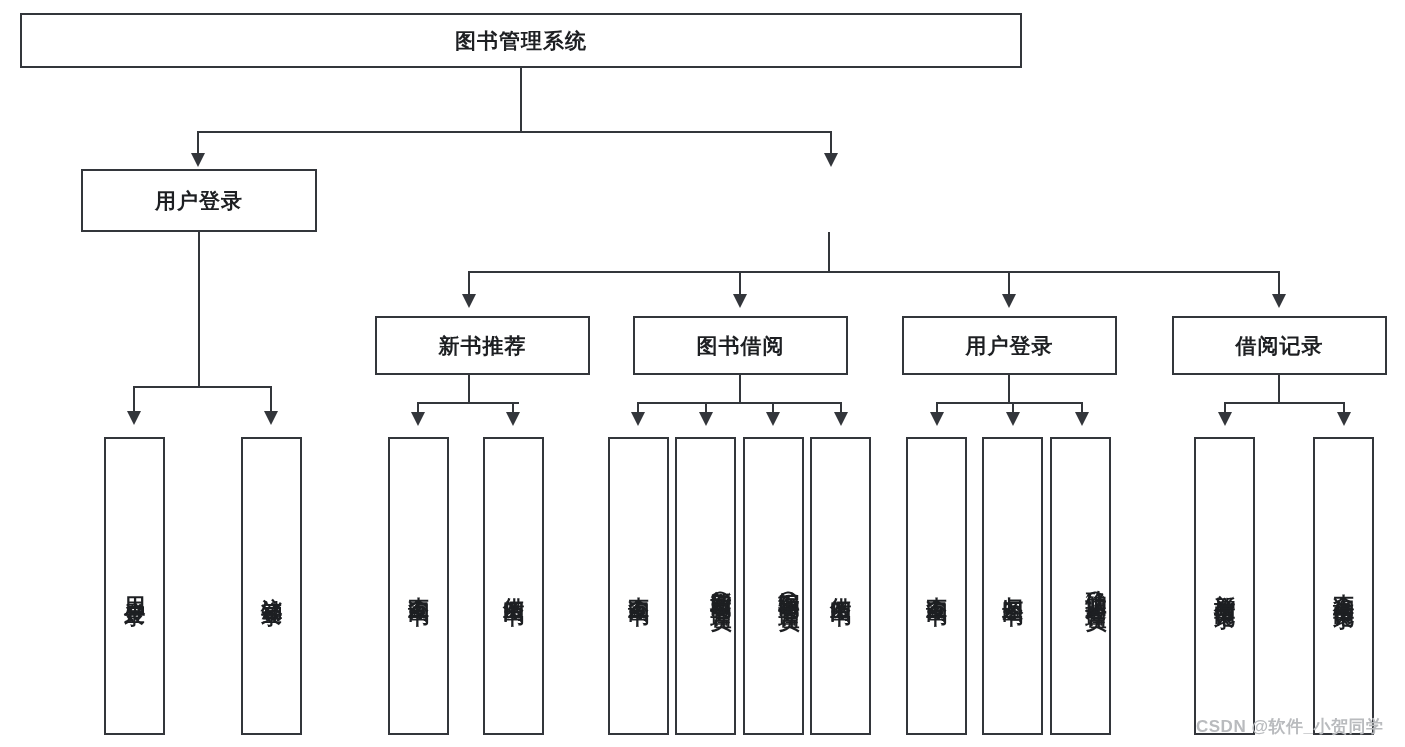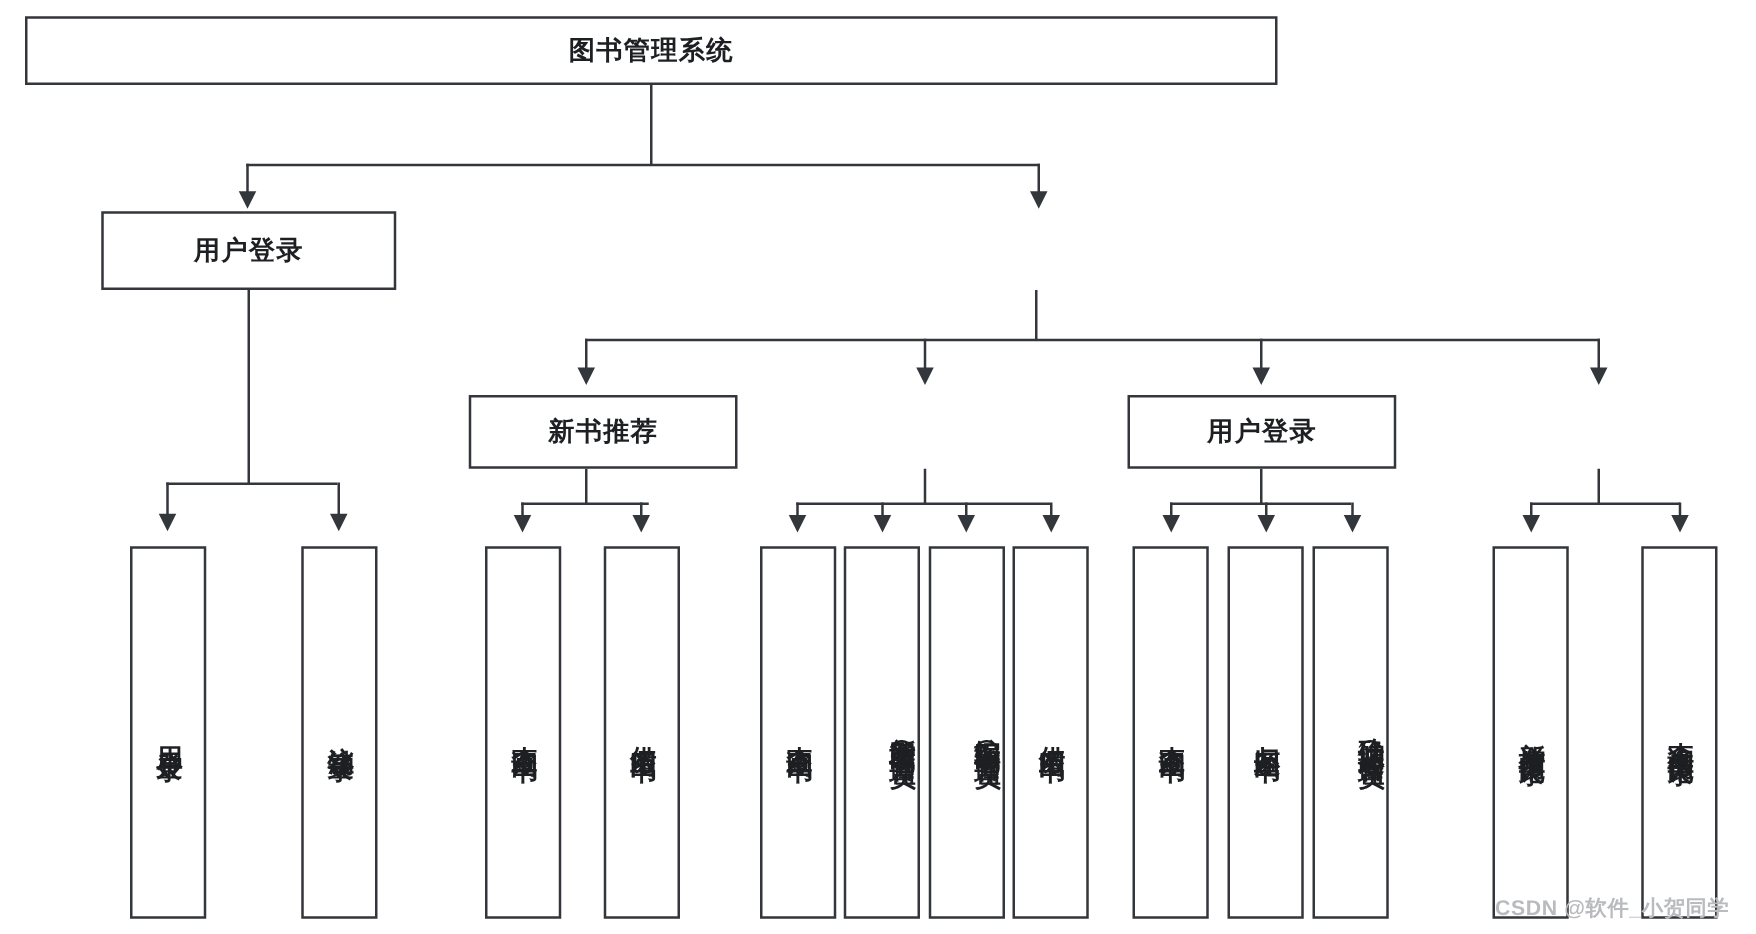--- a/index.html
+++ b/index.html
@@ -104,21 +104,23 @@
   <div class="vline" style="left:468px;top:271px;height:25px;"></div>
   <div class="arrow" style="left:462px;top:294px;"></div>
   <div class="vline" style="left:739px;top:271px;height:25px;"></div>
   <div class="arrow" style="left:733px;top:294px;"></div>
   <div class="vline" style="left:1008px;top:271px;height:25px;"></div>
   <div class="arrow" style="left:1002px;top:294px;"></div>
   <div class="vline" style="left:1278px;top:271px;height:25px;"></div>
   <div class="arrow" style="left:1272px;top:294px;"></div>
 
   <div class="node horiz" style="left:362px;top:316px;width:215px;height:59px;margin-left:13px;">新书推荐</div>
+  <div class="node horiz" style="left:633px;top:316px;width:215px;height:59px;">图书借阅</div>
   <div class="node horiz" style="left:902px;top:316px;width:215px;height:59px;">用户登录</div>
+  <div class="node horiz" style="left:1172px;top:316px;width:215px;height:59px;">借阅记录</div>
 
   <div class="vline" style="left:468px;top:375px;height:28px;"></div>
   <div class="hline" style="left:417px;top:402px;width:102px;"></div>
   <div class="vline" style="left:417px;top:402px;height:12px;"></div>
   <div class="arrow" style="left:411px;top:412px;"></div>
   <div class="vline" style="left:512px;top:402px;height:12px;"></div>
   <div class="arrow" style="left:506px;top:412px;"></div>
 
   <div class="vline" style="left:739px;top:375px;height:28px;"></div>
   <div class="hline" style="left:637px;top:402px;width:203px;"></div>

